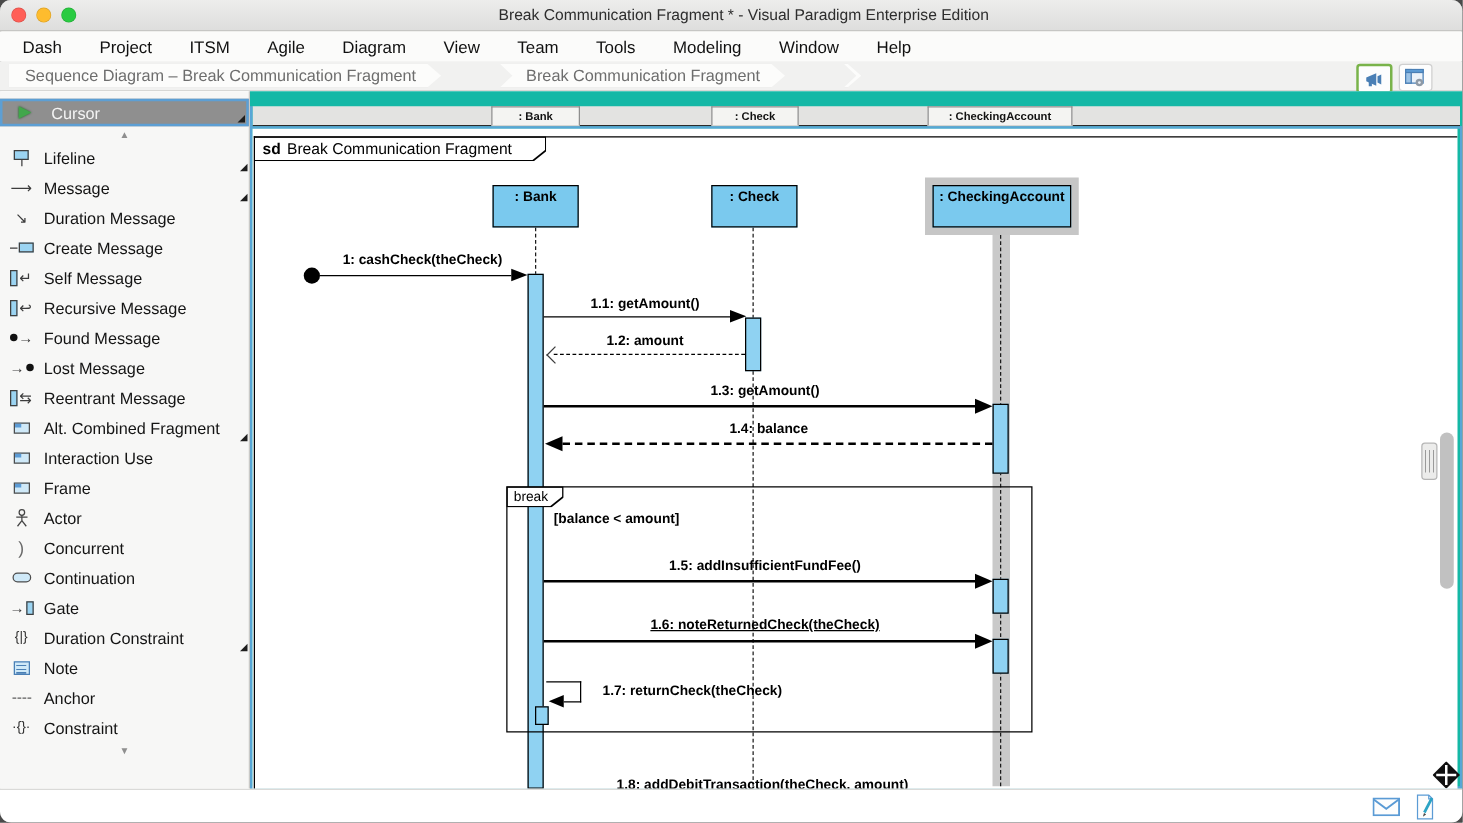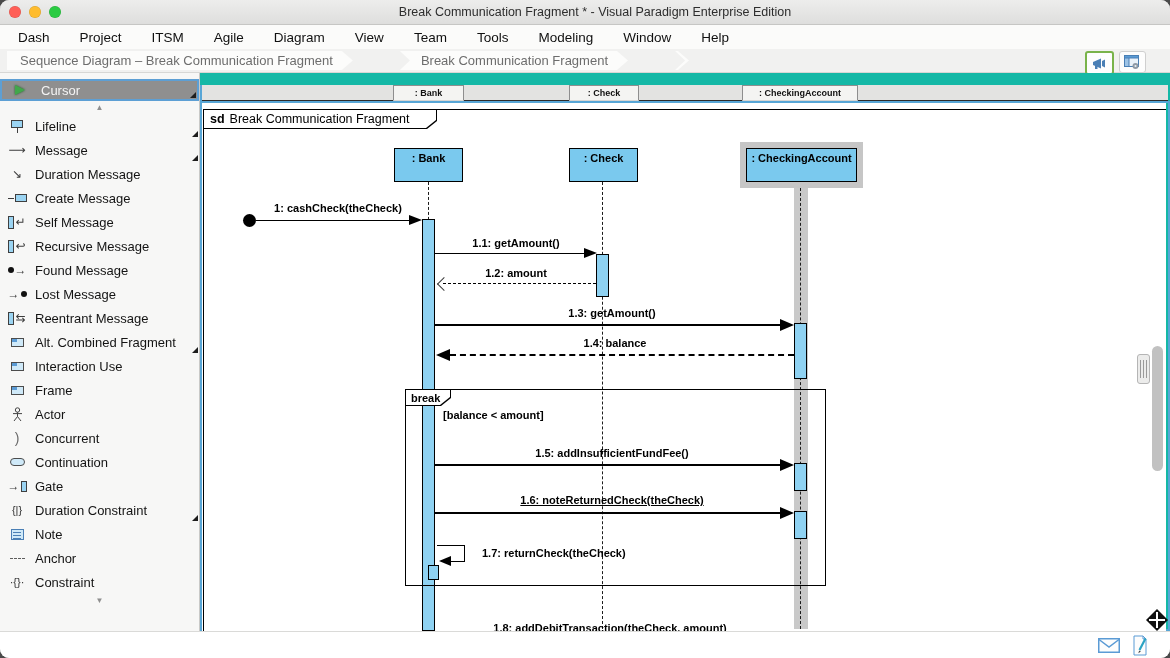--- a/index.html
+++ b/index.html
@@ -332,21 +332,21 @@
         <div class="selframe" style="left:538px;top:39px;width:123px;height:46px;"></div>
         <div class="head" style="left:544px;top:45px;width:111px;height:34px;">: CheckingAccount</div>
 
         <div class="act" style="left:220px;top:116px;height:412px;"></div>
         <div class="act" style="left:394px;top:151px;height:43px;"></div>
         <div class="act" style="left:592px;top:220px;height:56px;"></div>
 
         <div class="frag" style="left:203px;top:286px;width:421px;height:197px;"></div>
         <div class="pent" style="left:203px;top:286px;width:46px;height:17px;">
           <div class="pent-inner" style="padding-left:5px;">
-            <span style="font-weight:bold;font-size:11px;">break</span>
+            <span style="font-weight:normal;font-size:11px;">break</span>
           </div>
         </div>
         <div class="mlabel mlabel-left" style="left:241px;top:306px;">[balance &lt; amount]</div>
 
         <div class="act" style="left:592px;top:360px;height:28px;"></div>
         <div class="act" style="left:592px;top:408px;height:28px;"></div>
         <div class="act" style="left:226px;top:462px;width:11px;height:15px;"></div>
 
         <div class="msg">
           <div class="found-dot" style="left:41px;top:111px;"></div>

